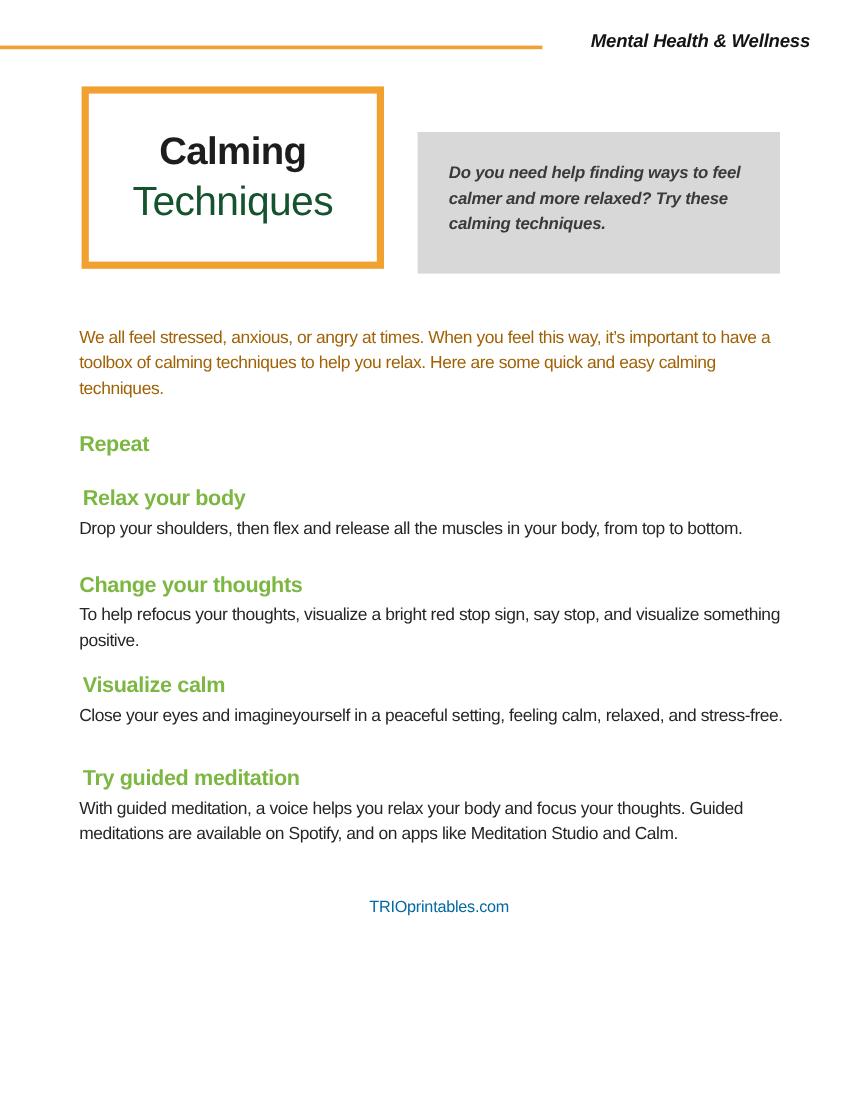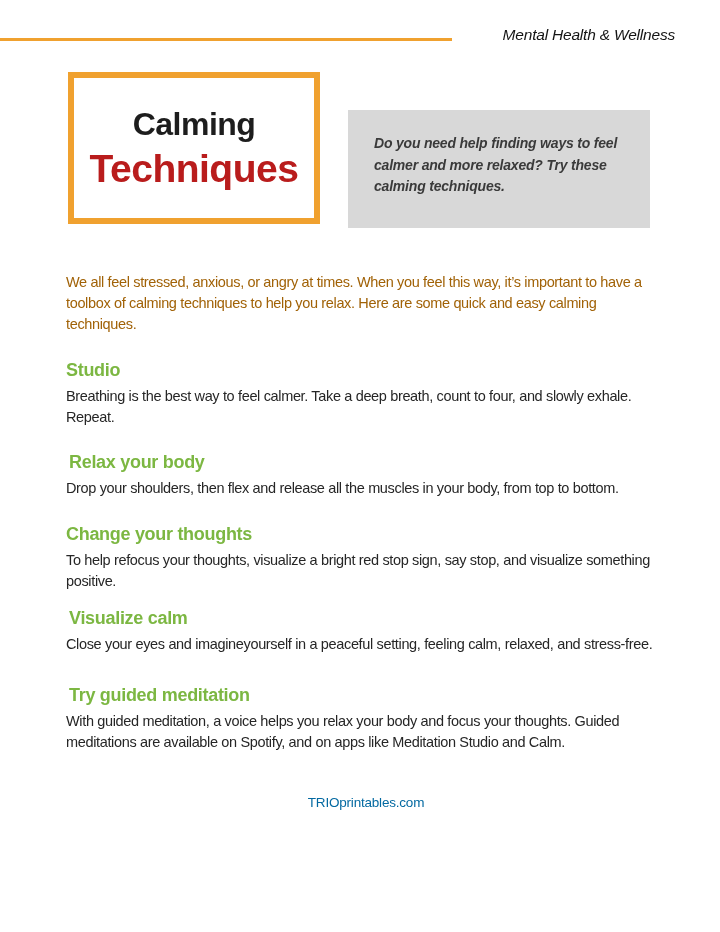--- a/index.html
+++ b/index.html
@@ -18,21 +18,21 @@
   .header-rule {
     position: absolute;
     top: 38px; left: 0;
     width: 452px; height: 3px;
     background: #F0A12F;
   }
   .header-category {
     position: absolute;
     top: 26px; right: 45px;
     font-style: italic;
-    font-weight: normal;
+    font-weight: bold;
     font-size: 15.5px;
     color: #141414;
     letter-spacing: -0.2px;
   }
 
   
   .hero { display: flex; align-items: flex-start; margin: 12px 0 0 68px; }
   .title-box {
     box-sizing: border-box;
     width: 252px; height: 152px;
@@ -42,24 +42,24 @@
     align-items: center; justify-content: center;
     gap: 4px;
   }
   .title-line1 {
     font-weight: bold;
     font-size: 32px;
     letter-spacing: -0.5px;
     color: #1d1d1d;
   }
   .title-line2 {
-    font-weight: bold;
-    font-size: 39px;
+    font-weight: normal;
+    font-size: 34px;
     letter-spacing: -0.5px;
-    color: #b91c1c;
+    color: #14532d;
   }
   .callout-box {
     box-sizing: border-box;
     margin: 38px 0 0 28px;
     width: 302px; min-height: 118px;
     background: #D8D8D8;
     padding: 23px 26px 18px 26px;
   }
   .callout-text {
     font-style: italic;
@@ -128,22 +128,21 @@
     </div>
     <div class="callout-box">
       <div class="callout-text">Do you need help finding ways to feel calmer and more relaxed? Try these calming techniques.</div>
     </div>
   </div>
 
   <div class="main">
     <p class="intro">We all feel stressed, anxious, or angry at times.  When you feel this way, it’s important to have a toolbox of calming techniques to help you relax. Here are some quick and easy calming techniques.</p>
 
     <div class="section s1">
-      <h2 class="section-heading">Studio</h2>
-      <p class="section-body">Breathing is the best way to feel calmer. Take a deep breath, count to four, and slowly exhale. Repeat.</p>
+      <h2 class="section-heading">Repeat</h2>
     </div>
 
     <div class="section s2">
       <h2 class="section-heading">Relax your body</h2>
       <p class="section-body">Drop your shoulders, then flex and release all the muscles in your body, from top to bottom.</p>
     </div>
 
     <div class="section s3">
       <h2 class="section-heading">Change your thoughts</h2>
       <p class="section-body">To help refocus your thoughts, visualize a bright red stop sign, say stop, and visualize something positive.</p>

